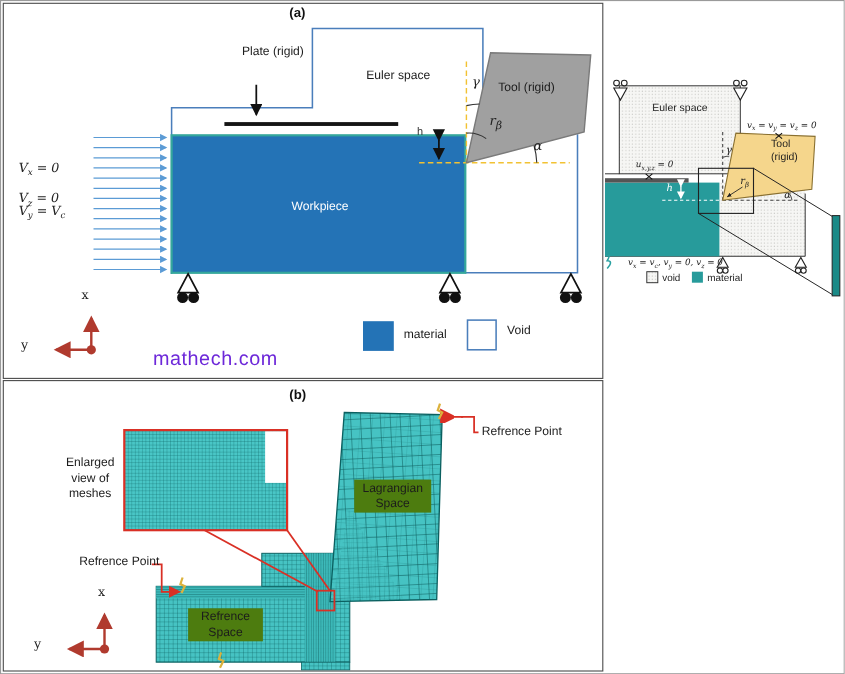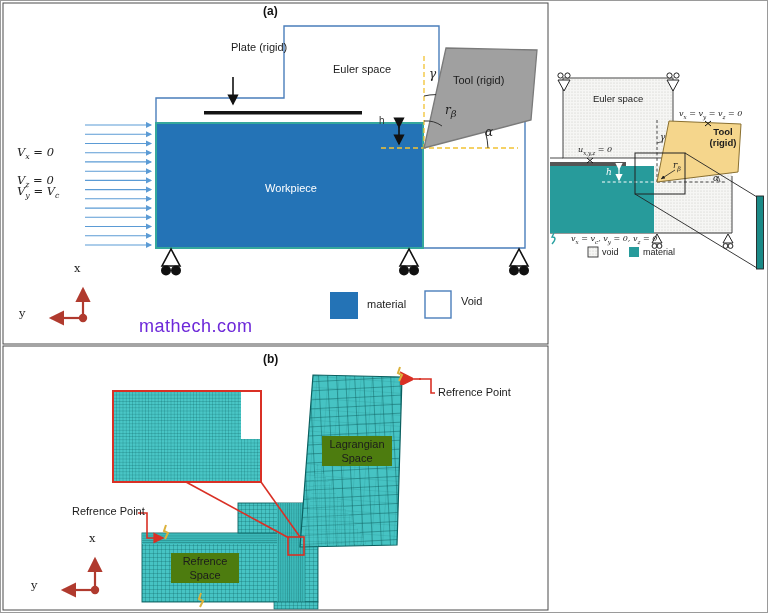--- a/index.html
+++ b/index.html
@@ -263,53 +263,54 @@
   </g>
 
   <g stroke="#b03a2e" stroke-width="2.2" fill="#b03a2e">
     <line x1="94" y1="589" x2="94" y2="558" marker-end="url(#mAxis)"></line>
     <line x1="94" y1="589" x2="62" y2="589" marker-end="url(#mAxis)"></line>
     <circle cx="94" cy="589" r="4.2" stroke="none"></circle>
   </g>
 </svg>
 
   <div class="lbl tag" style="left:262px;top:4px;">(a)</div>
-  <div class="lbl" style="left:206px;top:40px;padding-left:24px;">Plate (rigid)</div>
+  <div class="lbl" style="left:195px;top:40px;padding-left:24px;">Plate (rigid)</div>
   <div class="lbl" style="left:332px;top:62px;">Euler space</div>
   <div class="lbl" style="left:452px;top:73px;width:68px;">Tool (rigid)</div>
   <div class="lbl" style="left:250px;top:181px;width:80px;color:#fff;text-align:center;">Workpiece</div>
   <div class="lbl greek" style="left:428px;top:67px;">γ</div>
   <div class="lbl greek" style="left:484px;top:125px;">α</div>
   <div class="lbl greek" style="left:444px;top:103px;"><span>r</span><sub>β</sub></div>
   <div class="lbl" style="left:378px;top:113px;font-size:10px;color:#333;">h</div>
 
   <div class="lbl math" style="left:16px;top:145px;"><span>V</span><sub>x</sub><span> = 0</span></div>
   <div class="lbl math" style="left:16px;top:159px;margin-top:25px;"><span>V</span><sub>y</sub><span> = V</span><sub>c</sub></div>
   <div class="lbl math" style="left:16px;top:173px;"><span>V</span><sub>z</sub><span> = 0</span></div>
 
 
   <div class="lbl" style="left:366px;top:297px;">material</div>
   <div class="lbl" style="left:460px;top:294px;">Void</div>
   <div class="lbl math" style="left:73px;top:261px;font-style:normal;">x</div>
   <div class="lbl math" style="left:18px;top:306px;font-style:normal;">y</div>
   <div class="lbl watermark" style="left:138px;top:319px;">mathech.com</div>
 
   <div class="lbl" style="left:592px;top:91px;font-size:9.5px;">Euler space</div>
-  <div class="lbl" style="left:700px;top:126px;width:44px;font-size:9.5px;line-height:10.5px;text-align:center;font-weight:bold;"><span>Tool</span><br><span>(rigid)</span></div>
+  <div class="lbl" style="left:700px;top:126px;width:44px;font-size:9.5px;line-height:10.5px;text-align:left;"><span>Tool</span><br><span>(rigid)</span></div>
   <div class="lbl smath" style="left:678px;top:106px;"><span>v</span><sub>x</sub><span> = v</span><sub>y</sub><span> = v</span><sub>z</sub><span> = 0</span></div>
   <div class="lbl smath" style="left:577px;top:142px;"><span>u</span><sub>x,y,z</sub><span> = 0</span></div>
   <div class="lbl smath" style="left:570px;top:231px;"><span>v</span><sub>x</sub><span> = v</span><sub>c</sub><span>, v</span><sub>y</sub><span> = 0, v</span><sub>z</sub><span> = 0</span></div>
   <div class="lbl smath" style="left:659px;top:130px;font-size:9px;">γ</div>
   <div class="lbl smath" style="left:712px;top:171px;font-size:9px;">α</div>
   <div class="lbl smath" style="left:672px;top:158px;font-size:9px;"><span>r</span><sub>β</sub></div>
   <div class="lbl smath" style="left:605px;top:165px;color:#fff;font-size:9px;">h</div>
   <div class="lbl" style="left:601px;top:245px;font-size:9px;">void</div>
   <div class="lbl" style="left:642px;top:245px;font-size:9px;">material</div>
 
   <div class="lbl tag" style="left:262px;top:352px;">(b)</div>
+  <div class="lbl ctr" style="left:46px;top:413px;width:70px;line-height:14px;"><span>Enlarged</span><br><span>view of</span><br><span>meshes</span></div>
   <div class="lbl" style="left:71px;top:504px;">Refrence Point</div>
   <div class="lbl" style="left:437px;top:385px;">Refrence Point</div>
   <div class="lbl whitebox" style="left:321px;top:435px;width:62px;line-height:14px;z-index:2;"><span>Lagrangian</span><br><span>Space</span></div>
   <div class="lbl whitebox" style="left:170px;top:552px;width:60px;line-height:14px;z-index:2;"><span>Refrence</span><br><span>Space</span></div>
   <div class="lbl math" style="left:88px;top:531px;font-style:normal;">x</div>
   <div class="lbl math" style="left:30px;top:578px;font-style:normal;">y</div>
 
 </div>
 
 </body></html>

